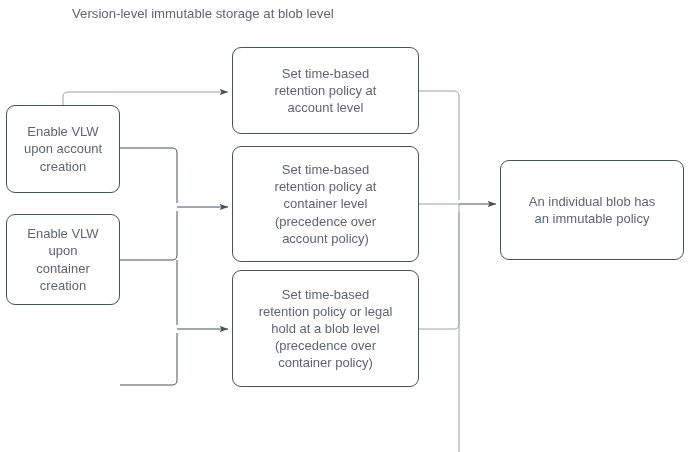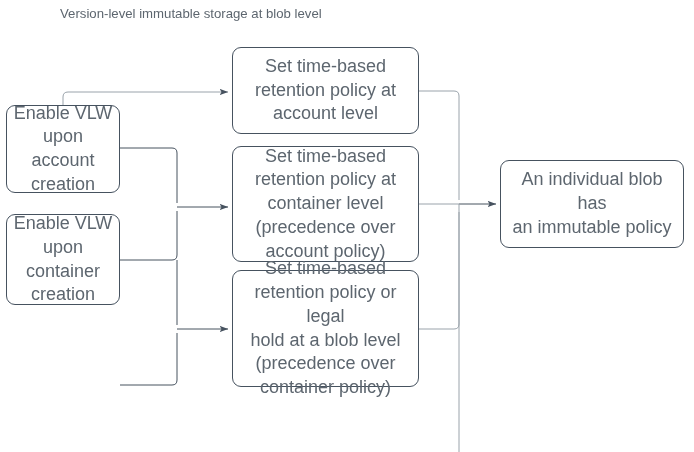--- a/index.html
+++ b/index.html
@@ -30,28 +30,28 @@
     box-sizing: border-box;
     border: 1px solid #46525f;
     border-radius: 9px;
     background: #ffffff;
     color: #5d666f;
     display: flex;
     align-items: center;
     justify-content: center;
     text-align: center;
     line-height: 1.32;
-    font-size: 18px;
+    font-size: 13px;
     padding: 2px 6px;
     white-space: pre-line;
     z-index: 2;
   }
   #diagram-title {
     position: absolute;
-    left: 60px;
+    left: 72px;
     top: 6px;
     font-size: 13.2px;
     color: #5d666f;
     white-space: nowrap;
     z-index: 3;
   }
 </style>
 </head>
 <body>
 
@@ -116,16 +116,16 @@
 container level
 (precedence over
 account policy)</div>
 
   <div class="node" style="left:232px; top:270px; width:187px; height:117px;">Set time-based
 retention policy or legal
 hold at a blob level
 (precedence over
 container policy)</div>
 
-  <div class="node" style="left:500px; top:160px; width:184px; height:88px;">An individual blob has
+  <div class="node" style="left:500px; top:160px; width:184px; height:100px;">An individual blob has
 an immutable policy</div>
 
 </div>
 
 </body></html>

